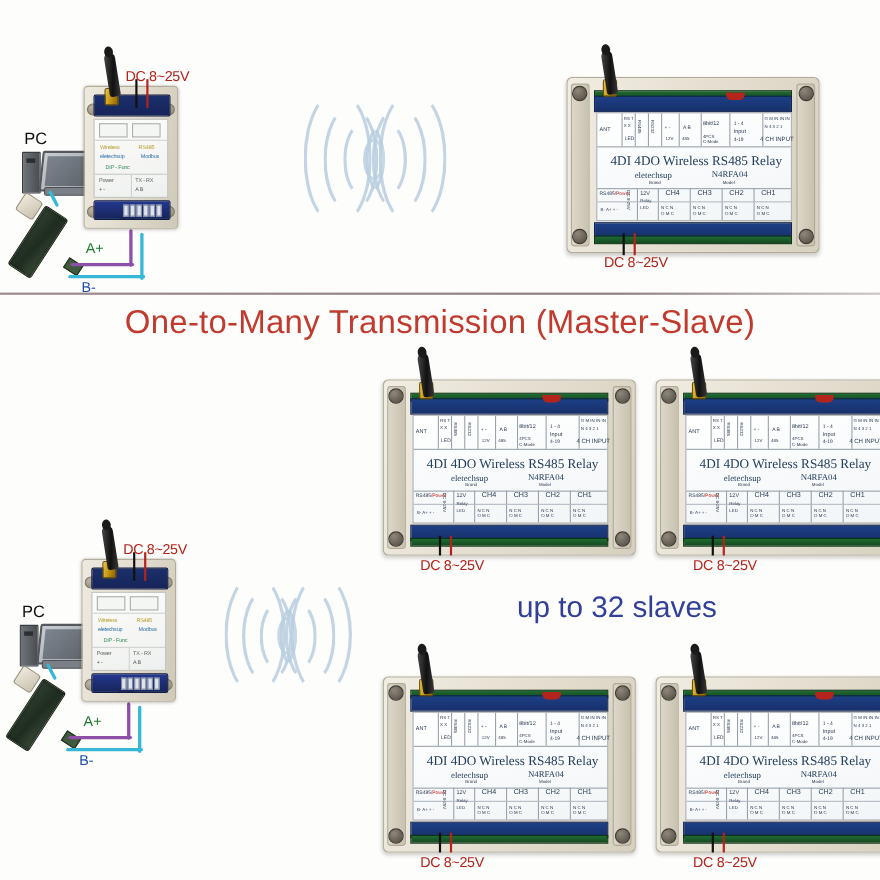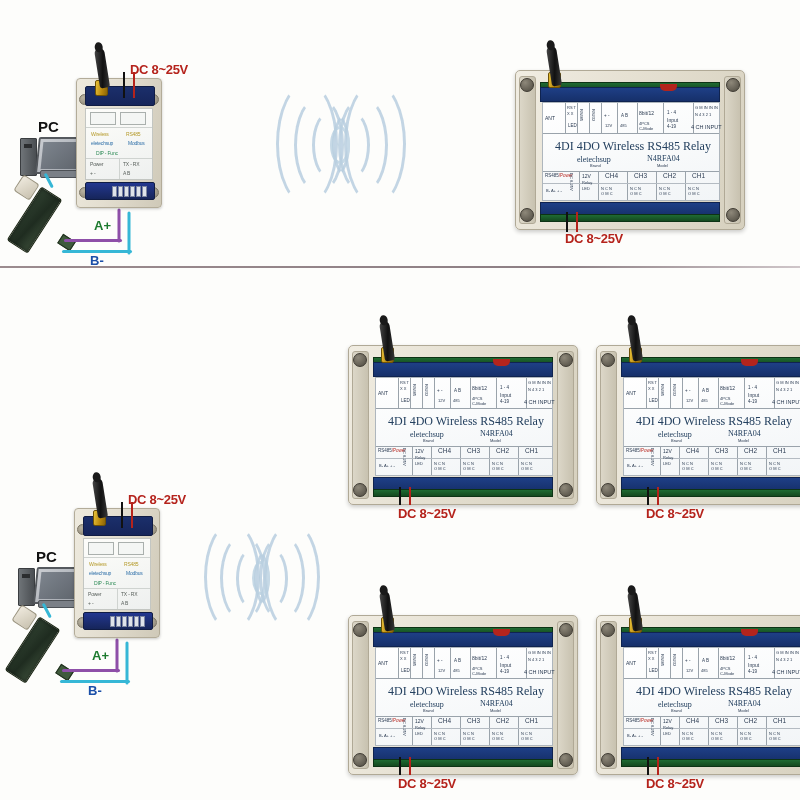--- a/index.html
+++ b/index.html
@@ -26,21 +26,21 @@
     background:linear-gradient(to right,#9b8b8e,#8d7f84 70%,#cfc6c9);
     top:266px;
   }
 
   .slaves-note{
     position:absolute;color:#32409a;font-size:27px;white-space:nowrap;
     left:470px;top:537px;
   }
 
   
-  .lbl{position:absolute;white-space:nowrap;font-weight:bold;margin-left:16px;}
+  .lbl{position:absolute;white-space:nowrap;font-weight:normal;}
   .lbl-dc{color:#b5231c;font-size:13px;letter-spacing:-.3px;}
   .lbl-pc{color:#111;font-size:15px;}
   .lbl-ab{font-size:13px;}
   .lbl-a{color:#1c7a2e;}
   .lbl-b{color:#1b4fa8;}
 
   
   .pc-tower{
     position:absolute;width:15px;height:36px;
     background:linear-gradient(to right,#6f7478,#4a4e52);
@@ -206,21 +206,23 @@
   .tick-r{background:#b5231c;}
 </style>
 </head>
 <body>
 
 <div class="stage">
 
 
   <div class="divider"></div>
 
-
+  <div class="title" id="title-2">One-to-Many Transmission (Master-Slave)</div>
+
+  <div class="slaves-note">up to 32 slaves</div>
 
   <div class="abs" style="left:10px;top:110px;">
     <div class="lbl lbl-pc" style="left:12px;top:8px;">PC</div>
     <div class="pc-tower" style="left:10px;top:28px;"></div>
     <div class="pc-monitor" style="left:27px;top:27px;"></div>
     <div class="pc-base" style="left:30px;top:60px;"></div>
   </div>
 
   <div class="wire" style="left:45px;top:172px;width:16px;height:3px;background:#36b7d6;transform:rotate(62deg);"></div>
 

